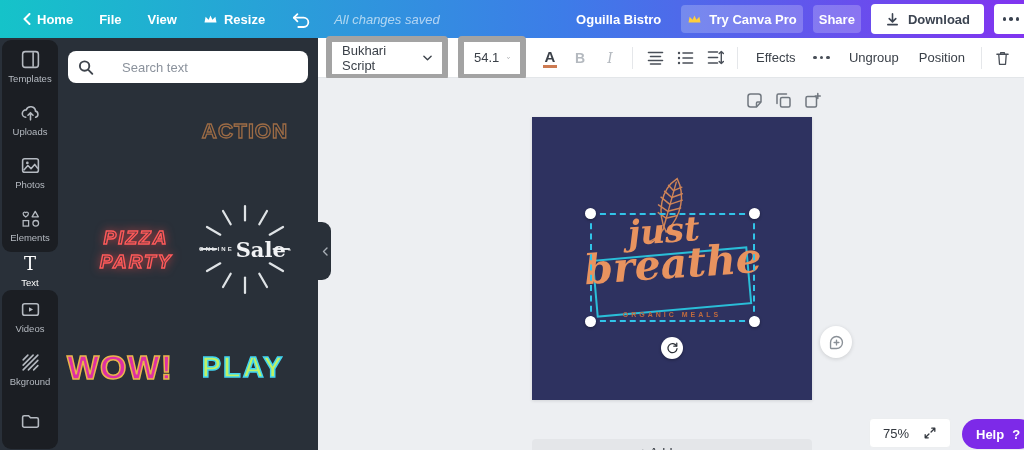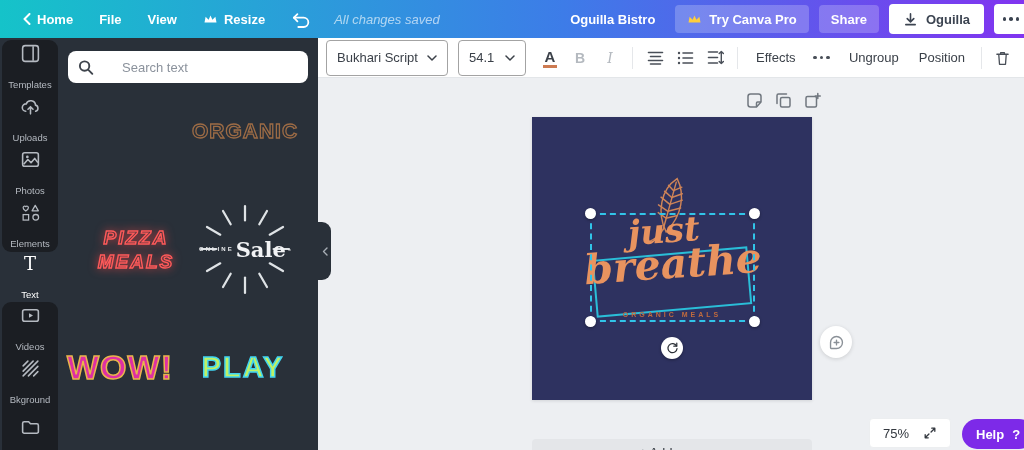--- a/index.html
+++ b/index.html
@@ -11,36 +11,36 @@
   .topbar { position:absolute; top:0; left:0; width:1024px; height:38px;
     background:linear-gradient(90deg,#15c3c9 0%, #3d7ce8 55%, #8134f0 100%);
     display:flex; align-items:center; padding:0 10px; color:#fff; }
   .hitem { display:flex; align-items:center; gap:6px; font-size:13px; font-weight:700;
     padding:0 13px; height:38px; cursor:pointer; white-space:nowrap; }
   .hitem svg { display:block; }
   .saved { font-style:italic; font-weight:400; color:rgba(255,255,255,.62); padding:0 10px; font-size:13px; }
   .hright { margin-left:auto; display:flex; align-items:center; gap:10px; }
   .doc-title { font-size:13px; font-weight:700; padding:0 10px; white-space:nowrap; }
   .btn-trans { background:rgba(255,255,255,.22); border-radius:4px; height:28px; display:flex;
-    align-items:center; gap:7px; padding:0 12px; font-size:13px; font-weight:700; cursor:pointer; white-space:nowrap; }
+    align-items:center; gap:7px; padding:0 6px; font-size:13px; font-weight:700; cursor:pointer; white-space:nowrap; }
   .btn-white { background:#fff; color:#3c4451; border-radius:4px; height:30px; display:flex;
     align-items:center; gap:8px; padding:0 14px; font-size:13px; font-weight:700; cursor:pointer; white-space:nowrap; }
   .btn-more { background:#fff; color:#3c4451; border-radius:4px; height:30px; width:34px;
     display:flex; align-items:center; justify-content:center; margin-right:-14px; cursor:pointer; }
   .dots { display:flex; gap:3px; }
   .dots i { width:3.5px; height:3.5px; border-radius:50%; background:currentColor; }
 
   
   .body { position:absolute; top:38px; left:0; width:1024px; height:412px; display:flex; }
 
   
   .sidebar { width:60px; background:#293039; display:flex; flex-direction:column; position:relative; z-index:3; }
   .side-block { background:#1b1e23; border-radius:9px; margin:2px 2px; }
   .side-item { height:53px; display:flex; flex-direction:column; align-items:center; justify-content:center;
-    gap:15px; color:#b5bac1; font-size:9.5px; cursor:pointer; }
+    gap:3px; color:#b5bac1; font-size:9.5px; cursor:pointer; }
   .side-item svg, .side-item .ticon { display:block; }
   .side-item.active { color:#fff; }
   .ticon { font-family:"DejaVu Serif",serif; font-size:18px; line-height:20px; }
 
   
   .panel { width:258px; background:#293039; position:relative; z-index:2; }
   .search { position:absolute; left:8px; top:13px; width:240px; height:32px; background:#fff;
     border-radius:8px; display:flex; align-items:center; padding:0 10px; gap:8px; }
   .search input { flex:1; border:none; outline:none; font-size:13px; color:#333; background:transparent;
     font-family:"Liberation Sans",sans-serif;margin-left:20px; }
@@ -61,21 +61,21 @@
   .sale-eyebrow { font-size:6px; letter-spacing:2px; color:#e8eaec; font-weight:700; }
   .sale-word { font-family:"DejaVu Serif",serif; font-size:21px; color:#f2f3f5; font-weight:700; line-height:1; }
   .sale-fineline { width:34px; height:2px; background:rgba(255,255,255,.45); border-radius:1px; margin-top:2px; }
   .collapse-tab { position:absolute; right:-13px; top:184px; width:13px; height:58px; background:#293039;
     border-radius:0 9px 9px 0; display:flex; align-items:center; justify-content:center; cursor:pointer; }
 
   
   .main { flex:1; display:flex; flex-direction:column; position:relative; z-index:1; }
   .toolbar { height:40px; background:#fff; border-bottom:1px solid #e3e6e9; display:flex;
     align-items:center; padding:0 8px; gap:2px; }
-  .tb-select { border:1px solid #a3a3a3; border-radius:4px; height:36px; display:flex; align-items:center;
+  .tb-select { border:6px solid #a3a3a3; border-radius:4px; height:36px; display:flex; align-items:center;
     justify-content:space-between; padding:16px 10px; gap:8px; font-size:13px; color:#3b4149; cursor:pointer; }
   .tb-font { width:122px; margin-right:8px; }
   .tb-size { width:68px; margin-right:8px; }
   .tb-btn { min-width:28px; height:28px; display:flex; align-items:center; justify-content:center;
     color:#494f58; cursor:pointer; border-radius:4px; padding:0 3px; }
   .tb-A { font-size:15px; font-weight:700; color:#3b4149; line-height:1; border-bottom:3.5px solid #cd7b52;
     padding:1px 2px 1px; }
   .tb-B { font-size:14px; font-weight:700; color:#b4b9bf; }
   .tb-I { font-family:"DejaVu Serif",serif; font-style:italic; font-size:14px; color:#b4b9bf; }
   .tb-sep { width:1px; height:22px; background:#e5e7ea; margin:0 6px; }
@@ -166,21 +166,21 @@
           </svg>
         <span>Try Canva Pro</span>
       </div>
       <div class="btn-trans">
         <span>Share</span>
       </div>
       <div class="btn-white">
         <svg width="15" height="15" viewBox="0 0 16 16">
             <path d="M8 2v8M4.5 7 8 10.5 11.5 7M3 13.5h10" fill="none" stroke="#3c4451" stroke-width="1.7" stroke-linecap="round" stroke-linejoin="round"></path>
           </svg>
-        <span>Oguilla</span>
+        <span>Download</span>
       </div>
       <div class="btn-more">
         <span class="dots">
             <i></i>
             <i></i>
             <i></i>
           </span>
       </div>
     </div>
   </header>
@@ -251,25 +251,25 @@
     <aside class="panel">
       <div class="search">
         <svg width="17" height="17" viewBox="0 0 17 17">
             <circle cx="7" cy="7" r="5" fill="none" stroke="#3e444c" stroke-width="2"></circle>
             <path d="m11 11 4.2 4.2" stroke="#3e444c" stroke-width="2" stroke-linecap="round"></path>
           </svg>
         <input type="text" placeholder="Search text" style="">
       </div>
 
       <div class="style-item st-action" style="left:185px; top:93px;">
-        <span>ORGANIC</span>
+        <span>ACTION</span>
       </div>
       <div class="style-item st-pizza" style="left:76px; top:212px;font-style:italic;">
         <span>PIZZA</span><br>
-        <span>MEALS</span>
+        <span>PARTY</span>
       </div>
       <div class="style-item st-sale" style="left:185px; top:211px;">
         <svg width="92" height="92" viewBox="0 0 90 90">
           <g stroke="#dfe3e6" stroke-width="2.2" stroke-linecap="round">
             <path d="M45 17V3"></path>
               <path d="M59 20.8 66.5 7.8"></path>
               <path d="M69.2 31l13-7.5"></path>
               <path d="M73 45h15"></path>
             <path d="M69.2 59l13 7.5"></path>
               <path d="M59 69.2l7.5 13"></path>

